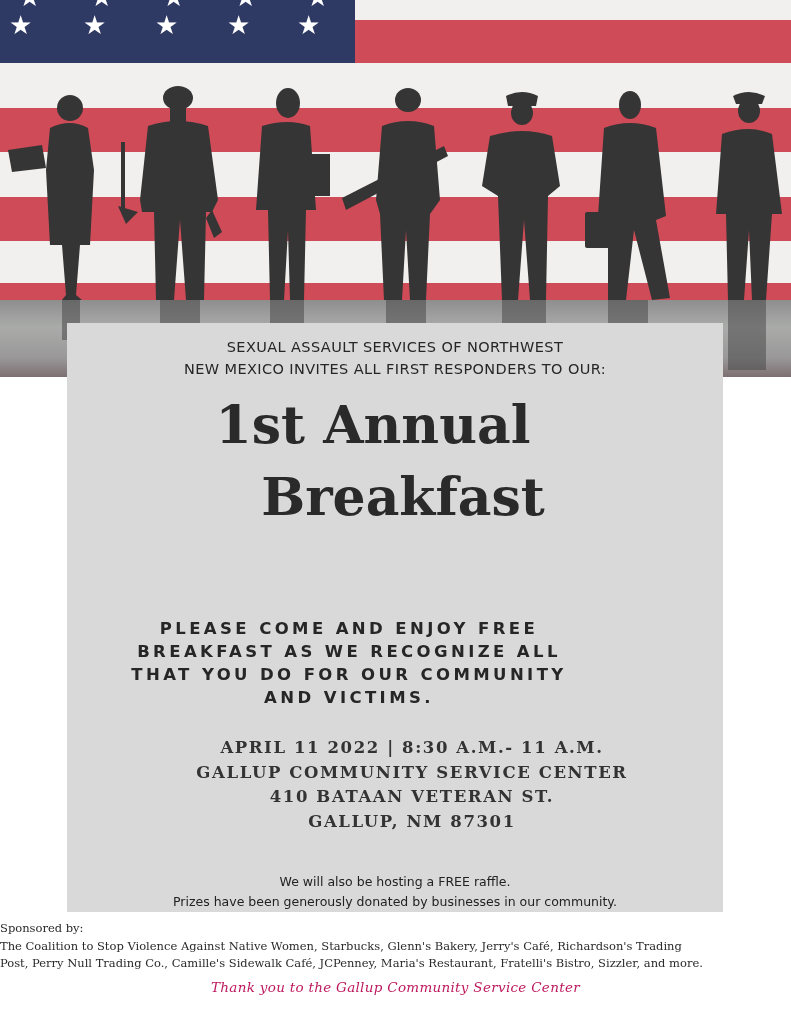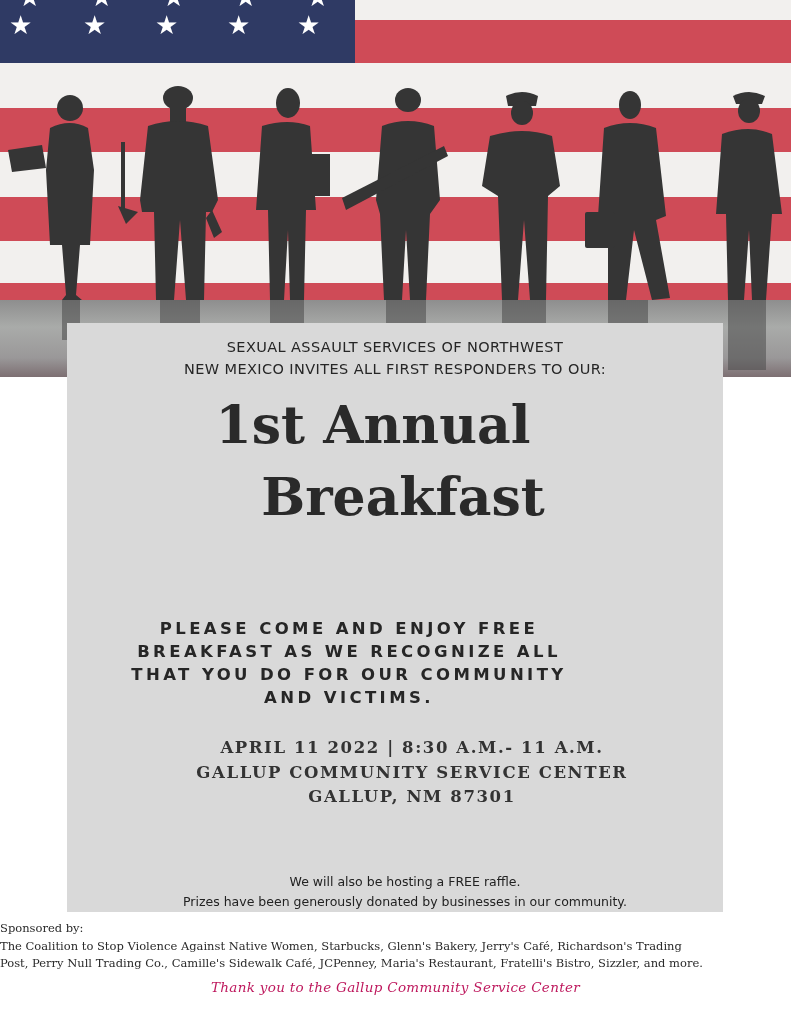--- a/index.html
+++ b/index.html
@@ -46,21 +46,20 @@
   }
   .details {
     position: absolute; left: 0; top: 413px; width: 656px; text-align: center;
     font-family: "DejaVu Serif", serif; font-weight: bold;
     font-size: 16.5px; line-height: 24.5px; letter-spacing: 1.6px; color: #333333; margin-left: 17px;
   }
   .raffle {
     position: absolute; left: 0; top: 549px; width: 656px; text-align: center;
     font-family: "DejaVu Sans", sans-serif; font-size: 12.5px; line-height: 20px;
     color: #222222;
-    padding-left: 10px;
   }
   .sponsors {
     position: absolute; left: 0; top: 920px; width: 791px; text-align: left;
     font-family: "DejaVu Serif", serif; font-size: 11.5px; line-height: 17.5px;
     color: #2a2a2a;
   }
   .thanks {
     position: absolute; left: 0; top: 979px; width: 791px; text-align: center;
     font-family: "DejaVu Serif", serif; font-style: italic; font-size: 13.5px;
     color: #be185d; letter-spacing: 0.3px;
@@ -166,20 +165,21 @@
   <div class="invite">
     <span class="line">PLEASE COME AND ENJOY FREE</span>
     <span class="line">BREAKFAST AS WE RECOGNIZE ALL</span>
     <span class="line">THAT YOU DO FOR OUR COMMUNITY</span>
     <span class="line">AND VICTIMS.</span>
   </div>
 
   <div class="details">
     <span class="line">APRIL 11 2022 | 8:30 A.M.- 11 A.M.</span>
     <span class="line">GALLUP COMMUNITY SERVICE CENTER</span>
+    <span class="line">410 BATAAN VETERAN ST.</span>
     <span class="line">GALLUP, NM 87301</span>
   </div>
 
   <div class="raffle">
     <span class="line">We will also be hosting a FREE raffle.</span>
     <span class="line">Prizes have been generously donated by businesses in our community.</span>
   </div>
 </div>
 
 <div class="sponsors">

